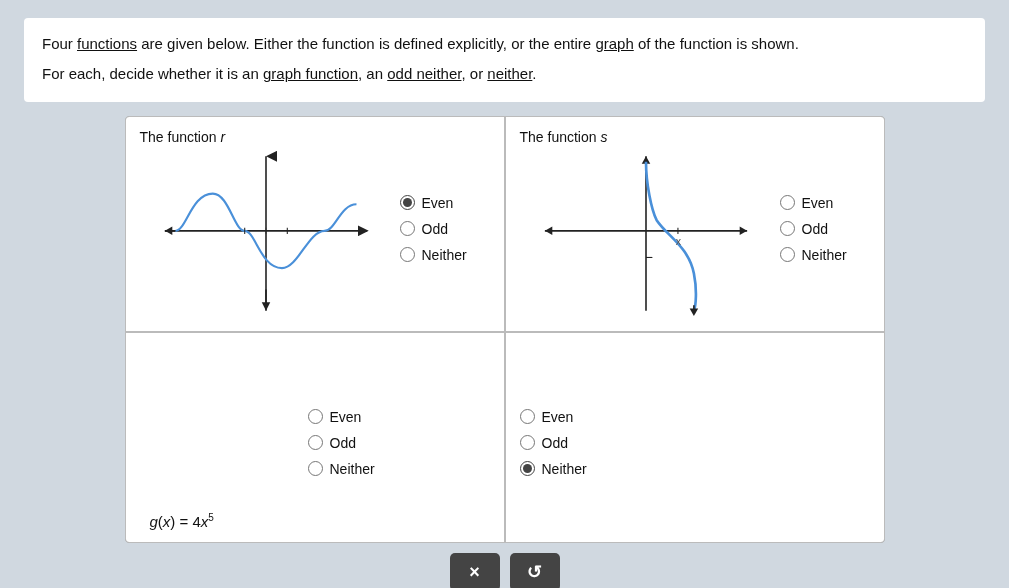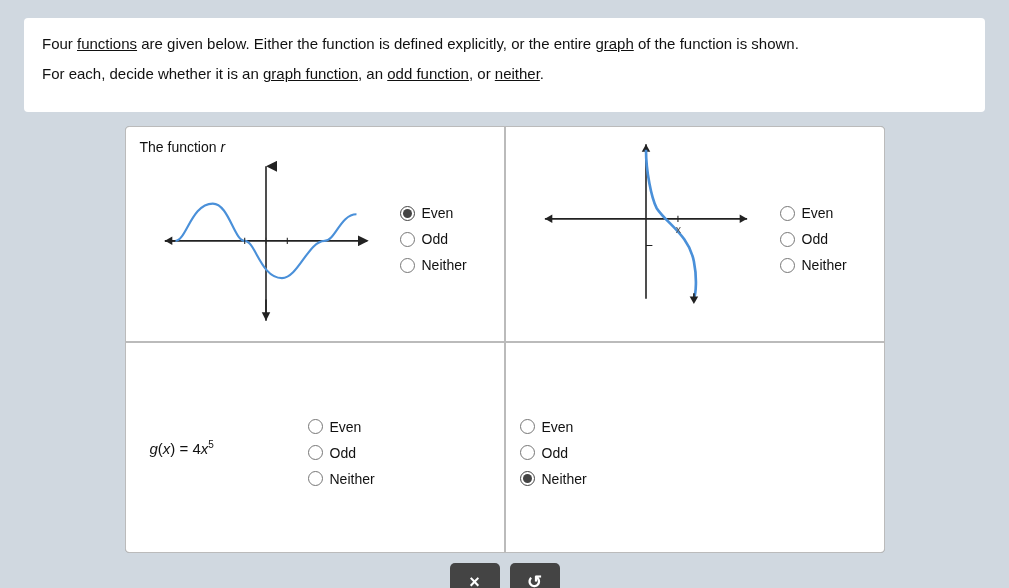--- a/index.html
+++ b/index.html
@@ -7,21 +7,21 @@
       font-family: Arial, sans-serif;
       background: #d0d8e0;
       width: 1009px;
       min-height: 588px;
       padding: 18px 24px 18px 24px;
       font-size: 15px;
       color: #111;
     }
     .instructions {
       background: #fff;
-      padding: 14px 18px 20px 18px;
+      padding: 14px 18px 10px 18px;
       border-radius: 4px;
       margin-bottom: 14px;
       line-height: 1.6;
     }
     .instructions p { margin-bottom: 6px; }
     .underline { text-decoration: underline; }
     .table-wrap {
       background: #737373;
       border-radius: 4px;
       overflow: hidden;
@@ -61,41 +61,40 @@
     .options-area {
       display: flex;
       flex-direction: column;
       justify-content: center;
       gap: 10px;
       min-width: 90px;
       padding-top: 10px;
     }
     .option-label {
       display: flex;
-      align-items: center;
       gap: 7px;
       font-size: 14px;
       cursor: pointer;
       user-select: none;
     }
     .option-label input[type="radio"] {
       width: 15px;
       height: 15px;
       accent-color: #444;
       cursor: pointer;
     }
     .function-title {
       font-size: 14px;
       font-weight: normal;
       margin-bottom: 6px;
     }
     .formula-area {
       display: flex;
       flex-direction: column;
-      justify-content: center;
+      justify-content: flex-end;
       align-items: flex-start;
       padding-left: 10px;
       min-width: 160px;
     }
     .formula {
       font-size: 15px;
     }
     sup { font-size: 10px; }
 
     
@@ -136,21 +135,21 @@
     }
   </style>
 </head>
 <body>
 
 <div class="instructions">
   <p>
     Four <span class="underline">functions</span> are given below. Either the function is defined explicitly, or the entire <span class="underline">graph</span> of the function is shown.
   </p>
   <p>
-    For each, decide whether it is an <span class="underline">graph function</span>, an <span class="underline">odd function</span>, or <span class="underline">neither</span>.
+    For each, decide whether it is an <span class="underline">graph function</span>, an <span class="underline">odd neither</span>, or <span class="underline">neither</span>.
   </p>
 </div>
 
 <div class="table-wrap">
   <div class="grid">
 
     <div class="cell cell-top-left">
       <div class="cell-inner">
         <div class="graph-area">
           <div class="function-title">The function <em>r</em></div>
@@ -196,20 +195,21 @@
             <input type="radio" name="func_r" value="Neither" style=""> 
               <span>Neither</span>
           </label>
         </div>
       </div>
     </div>
 
     <div class="cell cell-top-right">
       <div class="cell-inner">
         <div class="graph-area">
+          <div class="function-title">The function <em>s</em></div>
           <svg class="graph-svg" viewBox="0 0 200 155" xmlns="http://www.w3.org/2000/svg">
             <defs>
               <marker id="arrowR2" markerWidth="7" markerHeight="7" refX="6" refY="3.5" orient="auto">
                 <path d="M0,0 L7,3.5 L0,7 Z" fill="#222"></path>
               </marker>
               <marker id="arrowUp2" markerWidth="7" markerHeight="7" refX="3.5" refY="0" orient="auto">
                 <path d="M0,7 L3.5,0 L7,7 Z" fill="#222"></path>
               </marker>
             </defs>
 

